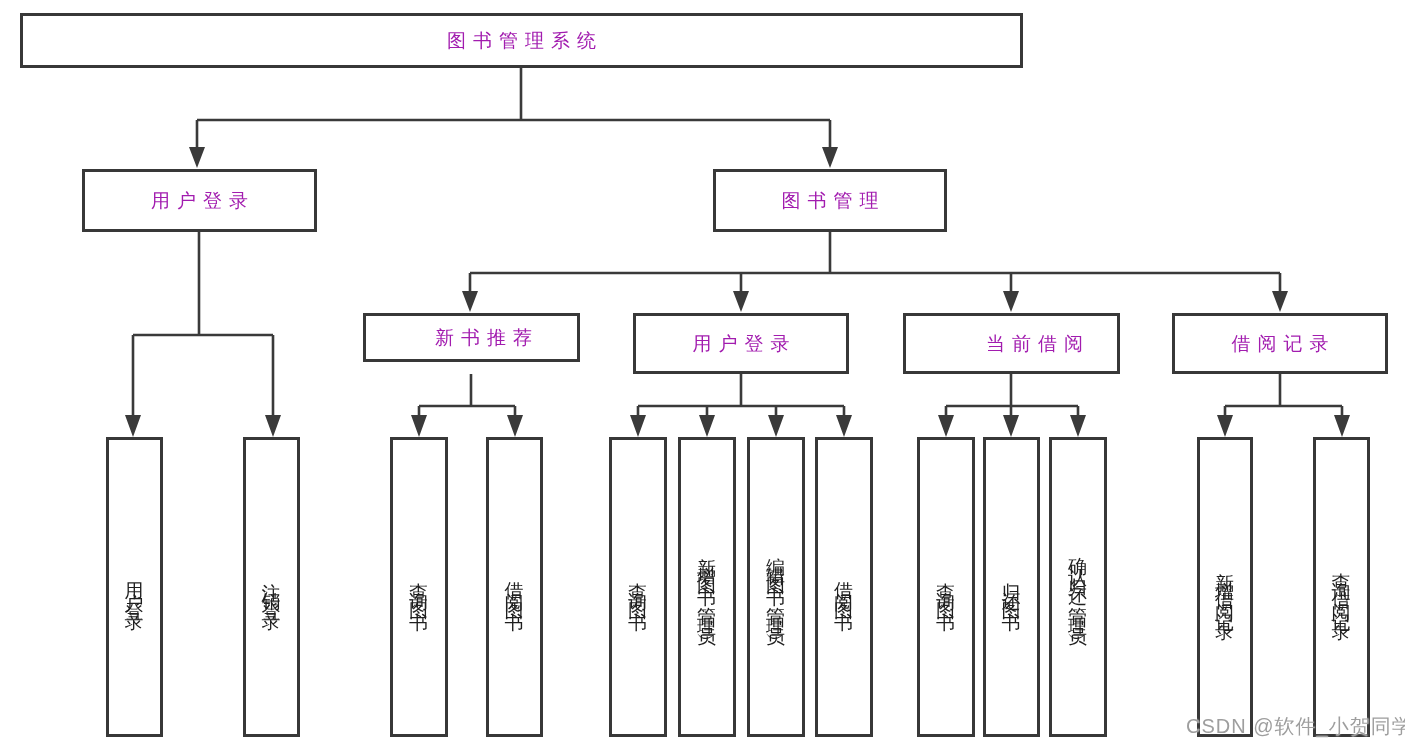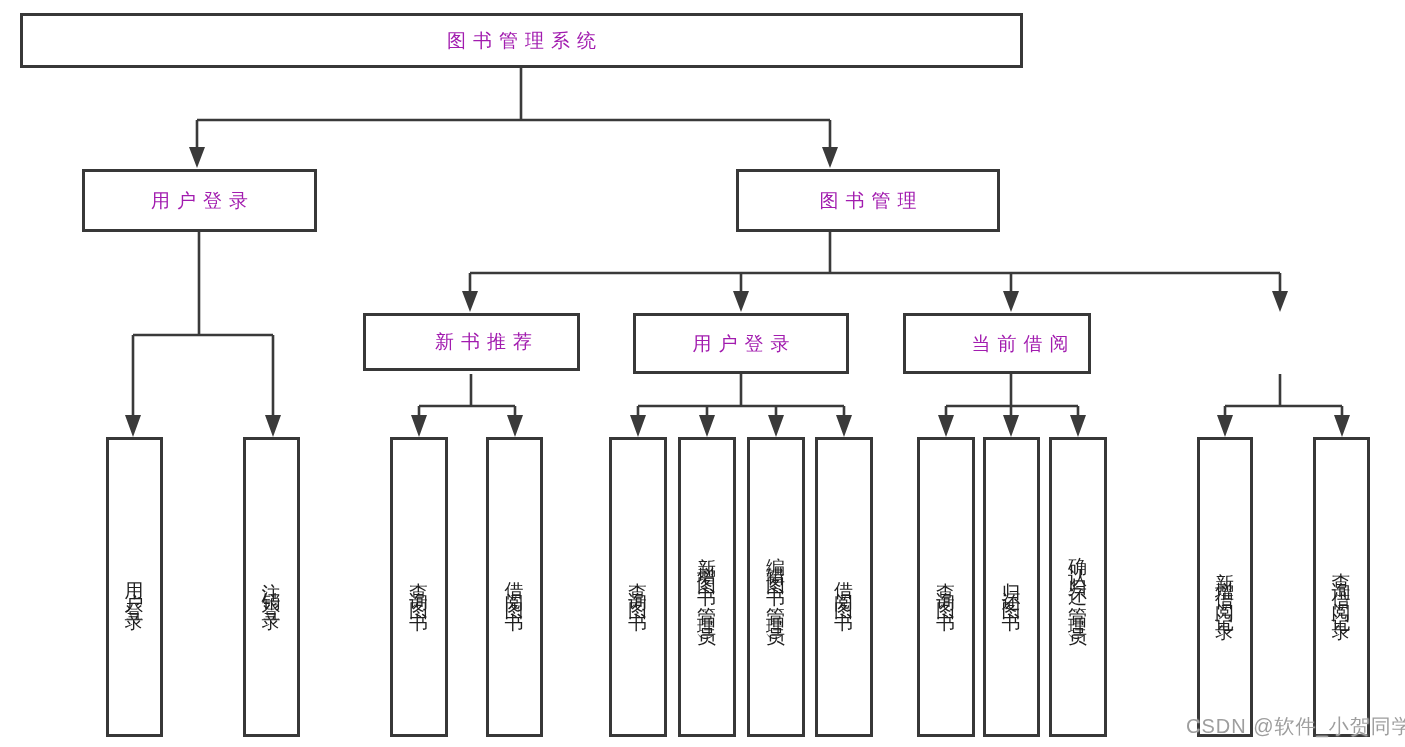--- a/index.html
+++ b/index.html
@@ -71,32 +71,35 @@
              M1217 415 h16 l-8 22 z M1334 415 h16 l-8 22 z" fill="#3a3a3a" stroke="none"></path>
   </svg>
 
   <div class="node" style="left:20px;top:13px;width:1003px;height:55px;">
     <span class="hlabel">图书管理系统</span>
   </div>
 
   <div class="node" style="left:82px;top:169px;width:235px;height:63px;">
     <span class="hlabel">用户登录</span>
   </div>
-  <div class="node" style="left:713px;top:169px;width:264px;height:63px;margin-left:23px;">
+  <div class="node" style="left:713px;top:169px;width:234px;height:63px;">
     <span class="hlabel">图书管理</span>
   </div>
 
-  <div class="node" style="left:363px;top:313px;width:217px;height:58px;padding-left:24px;">
+  <div class="node" style="left:363px;top:313px;width:217px;height:49px;padding-left:24px;">
     <span class="hlabel">新书推荐</span>
   </div>
   <div class="node" style="left:633px;top:313px;width:216px;height:61px;">
     <span class="hlabel">用户登录</span>
   </div>
-  <div class="node" style="left:903px;top:313px;width:188px;height:61px;padding-left:46px;">
+  <div class="node" style="left:903px;top:313px;width:217px;height:61px;padding-left:46px;">
     <span class="hlabel">当前借阅</span>
+  </div>
+  <div class="node" style="left:1172px;top:313px;width:216px;height:61px;">
+    <span class="hlabel">借阅记录</span>
   </div>
 
   <div class="node vnode" style="left:106px;width:57px;">
     <span class="vlabel">用户登录</span>
   </div>
   <div class="node vnode" style="left:243px;width:57px;">
     <span class="vlabel">注销登录</span>
   </div>
 
   <div class="node vnode" style="left:390px;width:58px;">

